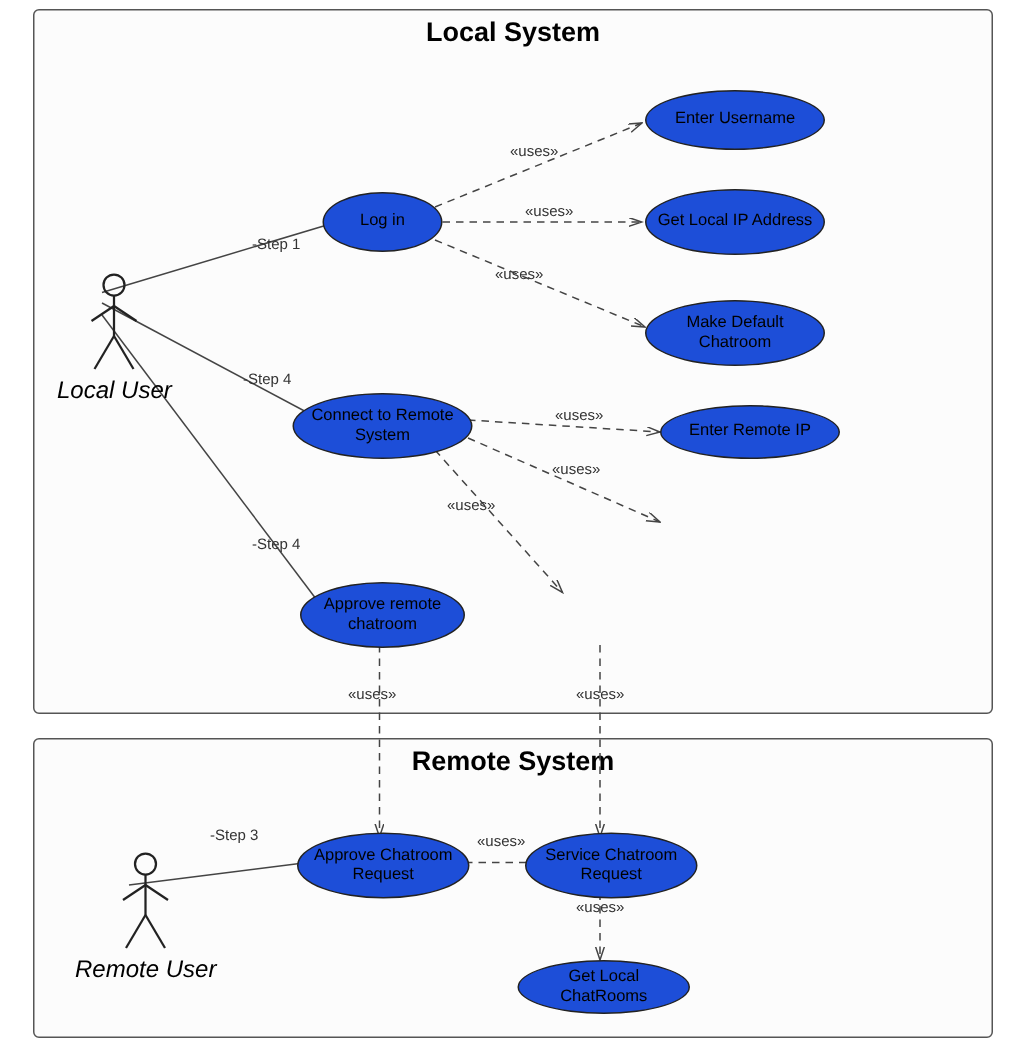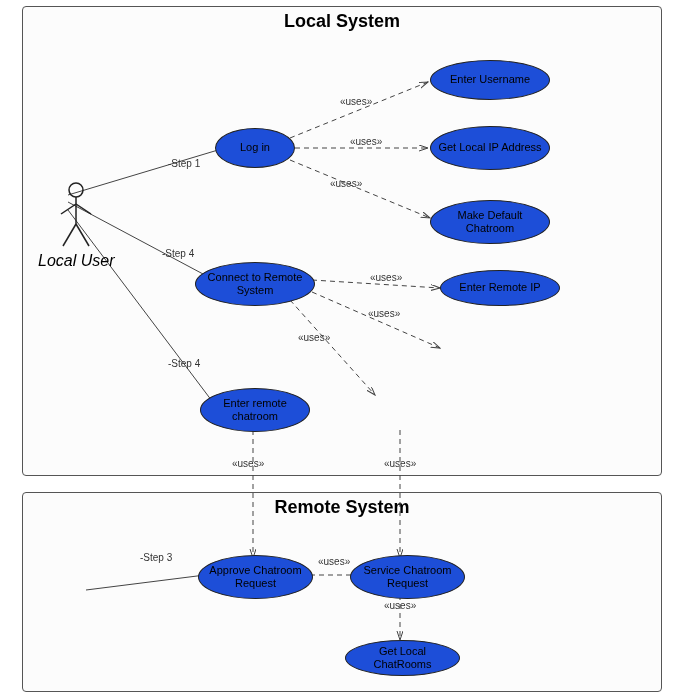--- a/index.html
+++ b/index.html
@@ -116,41 +116,52 @@
       <circle cx="17" cy="8" r="7" fill="none" stroke="#222" stroke-width="1.5"></circle>
       <line x1="17" y1="15" x2="17" y2="42" stroke="#222" stroke-width="1.5"></line>
       <line x1="17" y1="22" x2="2" y2="32" stroke="#222" stroke-width="1.5"></line>
       <line x1="17" y1="22" x2="32" y2="32" stroke="#222" stroke-width="1.5"></line>
       <line x1="17" y1="42" x2="4" y2="64" stroke="#222" stroke-width="1.5"></line>
       <line x1="17" y1="42" x2="30" y2="64" stroke="#222" stroke-width="1.5"></line>
     </svg>
     <div class="actor-label">Local User</div>
   </div>
 
+  <div class="actor" style="left:50px; top:568px;">
+    <svg width="34" height="68">
+      <circle cx="17" cy="8" r="7" fill="none" stroke="#222" stroke-width="1.5"></circle>
+      <line x1="17" y1="15" x2="17" y2="42" stroke="#222" stroke-width="1.5"></line>
+      <line x1="17" y1="22" x2="2" y2="32" stroke="#222" stroke-width="1.5"></line>
+      <line x1="17" y1="22" x2="32" y2="32" stroke="#222" stroke-width="1.5"></line>
+      <line x1="17" y1="42" x2="4" y2="64" stroke="#222" stroke-width="1.5"></line>
+      <line x1="17" y1="42" x2="30" y2="64" stroke="#222" stroke-width="1.5"></line>
+    </svg>
+    <div class="actor-label">Remote User</div>
+  </div>
 
   <div class="usecase" style="left:215px; top:128px; width:80px; height:40px;">
       <span>Log in</span>
     </div>
   <div class="usecase" style="left:430px; top:60px; width:120px; height:40px;">
       <span>Enter Username</span>
     </div>
   <div class="usecase" style="left:430px; top:126px; width:120px; height:44px;">
       <span>Get Local IP Address</span>
     </div>
   <div class="usecase" style="left:430px; top:200px; width:120px; height:44px;">
       <span>Make Default Chatroom</span>
     </div>
   <div class="usecase" style="left:440px; top:270px; width:120px; height:36px;">
       <span>Enter Remote IP</span>
     </div>
   <div class="usecase" style="left:195px; top:262px; width:120px; height:44px;">
       <span>Connect to Remote System</span>
     </div>
   <div class="usecase" style="left:200px; top:388px; width:110px; height:44px;">
-      <span>Enter remote chatroom</span>
+      <span>Approve remote chatroom</span>
     </div>
   <div class="usecase" style="left:198px; top:555px; width:115px; height:44px;">
       <span>Approve Chatroom Request</span>
     </div>
   <div class="usecase" style="left:350px; top:555px; width:115px; height:44px;">
       <span>Service Chatroom Request</span>
     </div>
   <div class="usecase" style="left:345px; top:640px; width:115px; height:36px;">
       <span>Get Local ChatRooms</span>
     </div>

